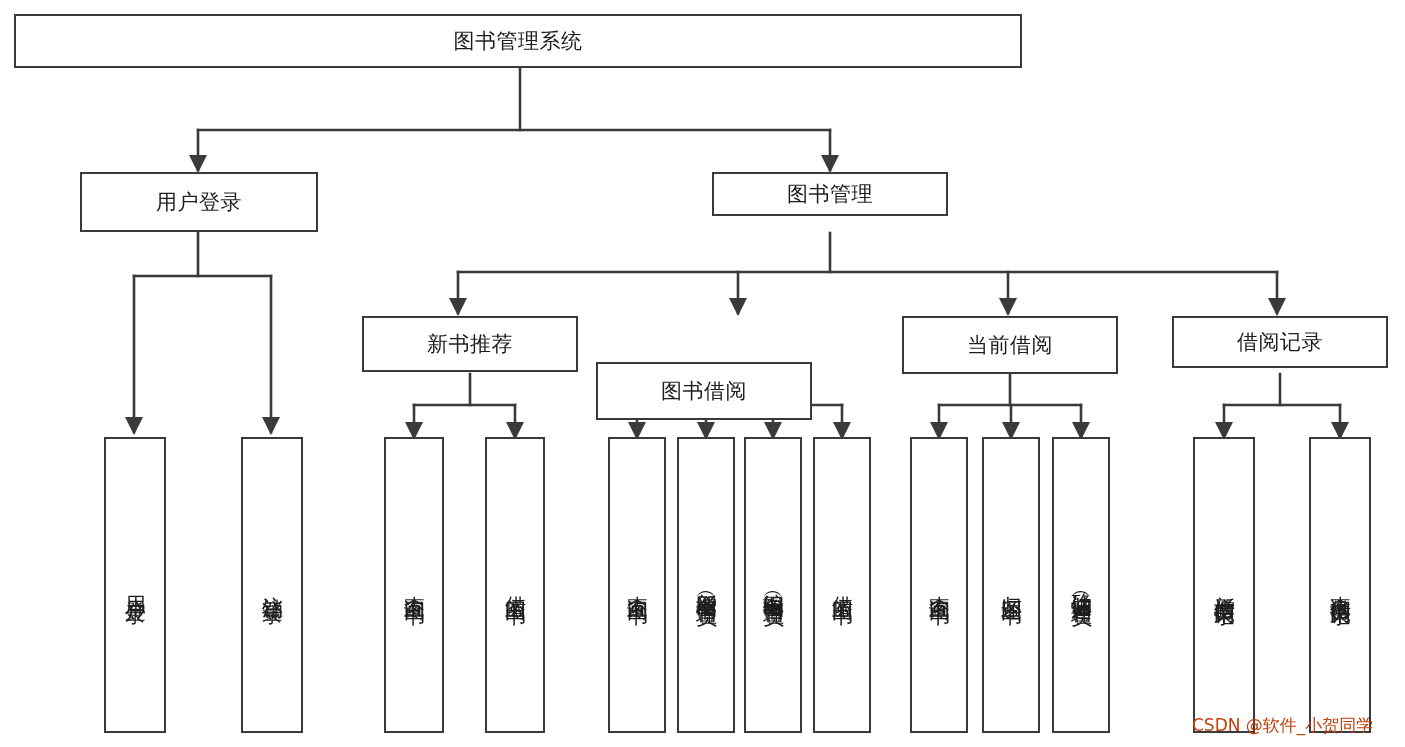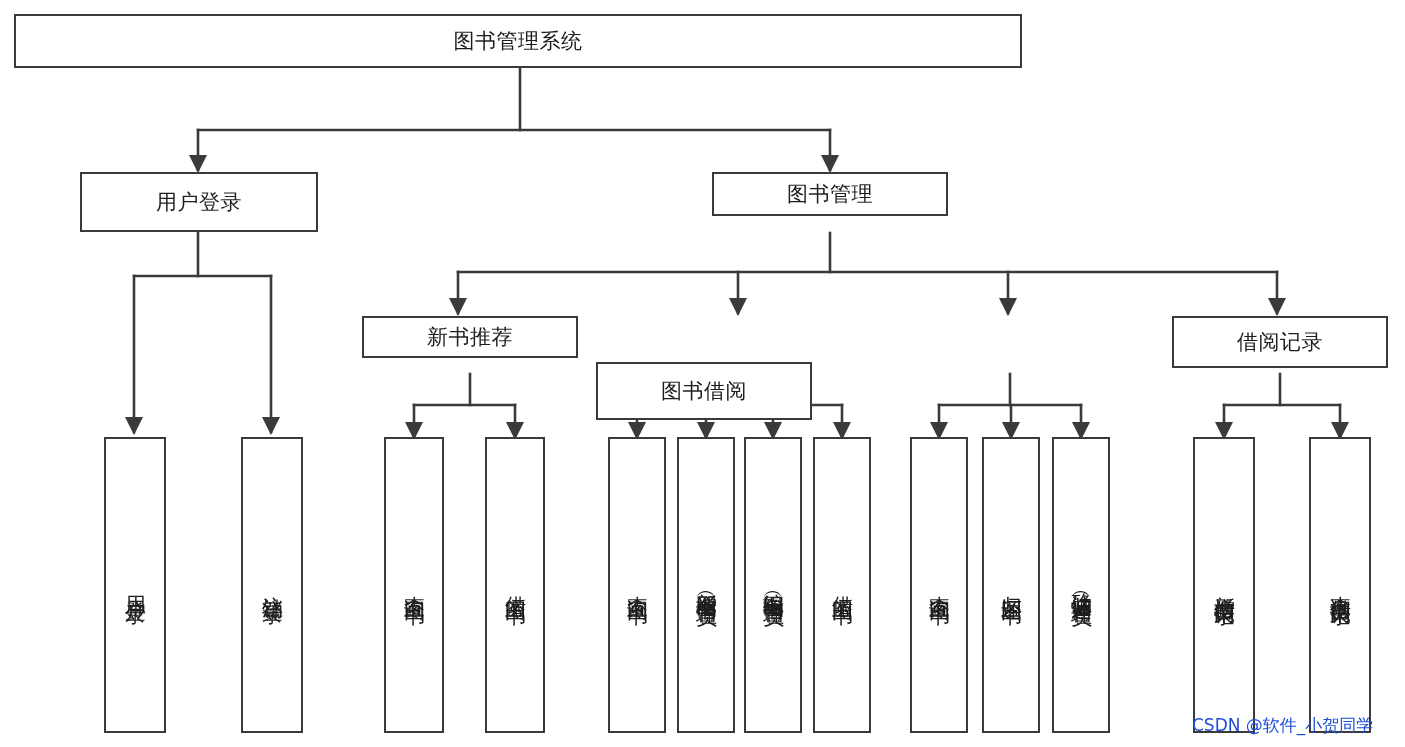--- a/index.html
+++ b/index.html
@@ -66,21 +66,21 @@
     max-height: 100%;
   }
   .node.vert.tall .node-label {
     letter-spacing: 2px;
   }
   #watermark {
     position: absolute;
     left: 1192px;
     top: 714px;
     font-size: 17px;
-    color: #1d4ed8;
+    color: #c2410c;
     white-space: nowrap;
     z-index: 3;
     font-family: "DejaVu Sans", "Liberation Sans", sans-serif;
   }
 </style>
 </head>
 <body>
 
 <div id="diagram-root">
 
@@ -139,26 +139,29 @@
     <span class="node-label">图书管理系统</span>
   </div>
 
   <div class="node horiz" style="left:80px; top:172px; width:238px; height:60px;">
     <span class="node-label">用户登录</span>
   </div>
   <div class="node horiz" style="left:712px; top:172px; width:236px; height:44px;">
     <span class="node-label">图书管理</span>
   </div>
 
-  <div class="node horiz" style="left:362px; top:316px; width:216px; height:42px;">
+  <div class="node horiz" style="left:362px; top:316px; width:216px; height:56px;">
     <span class="node-label">新书推荐</span>
   </div>
   <div class="node horiz" style="left:596px; top:316px; width:216px; height:58px;margin-top:46px;">
     <span class="node-label">图书借阅</span>
   </div>
+  <div class="node horiz" style="left:902px; top:316px; width:216px; height:58px;">
+    <span class="node-label">当前借阅</span>
+  </div>
   <div class="node horiz" style="left:1172px; top:316px; width:216px; height:52px;">
     <span class="node-label">借阅记录</span>
   </div>
 
   <div class="node vert" style="left:104px; top:437px; width:62px; height:296px;">
     <span class="node-label">用户登录</span>
   </div>
   <div class="node vert" style="left:241px; top:437px; width:62px; height:296px;">
     <span class="node-label">注销登录</span>
   </div>

